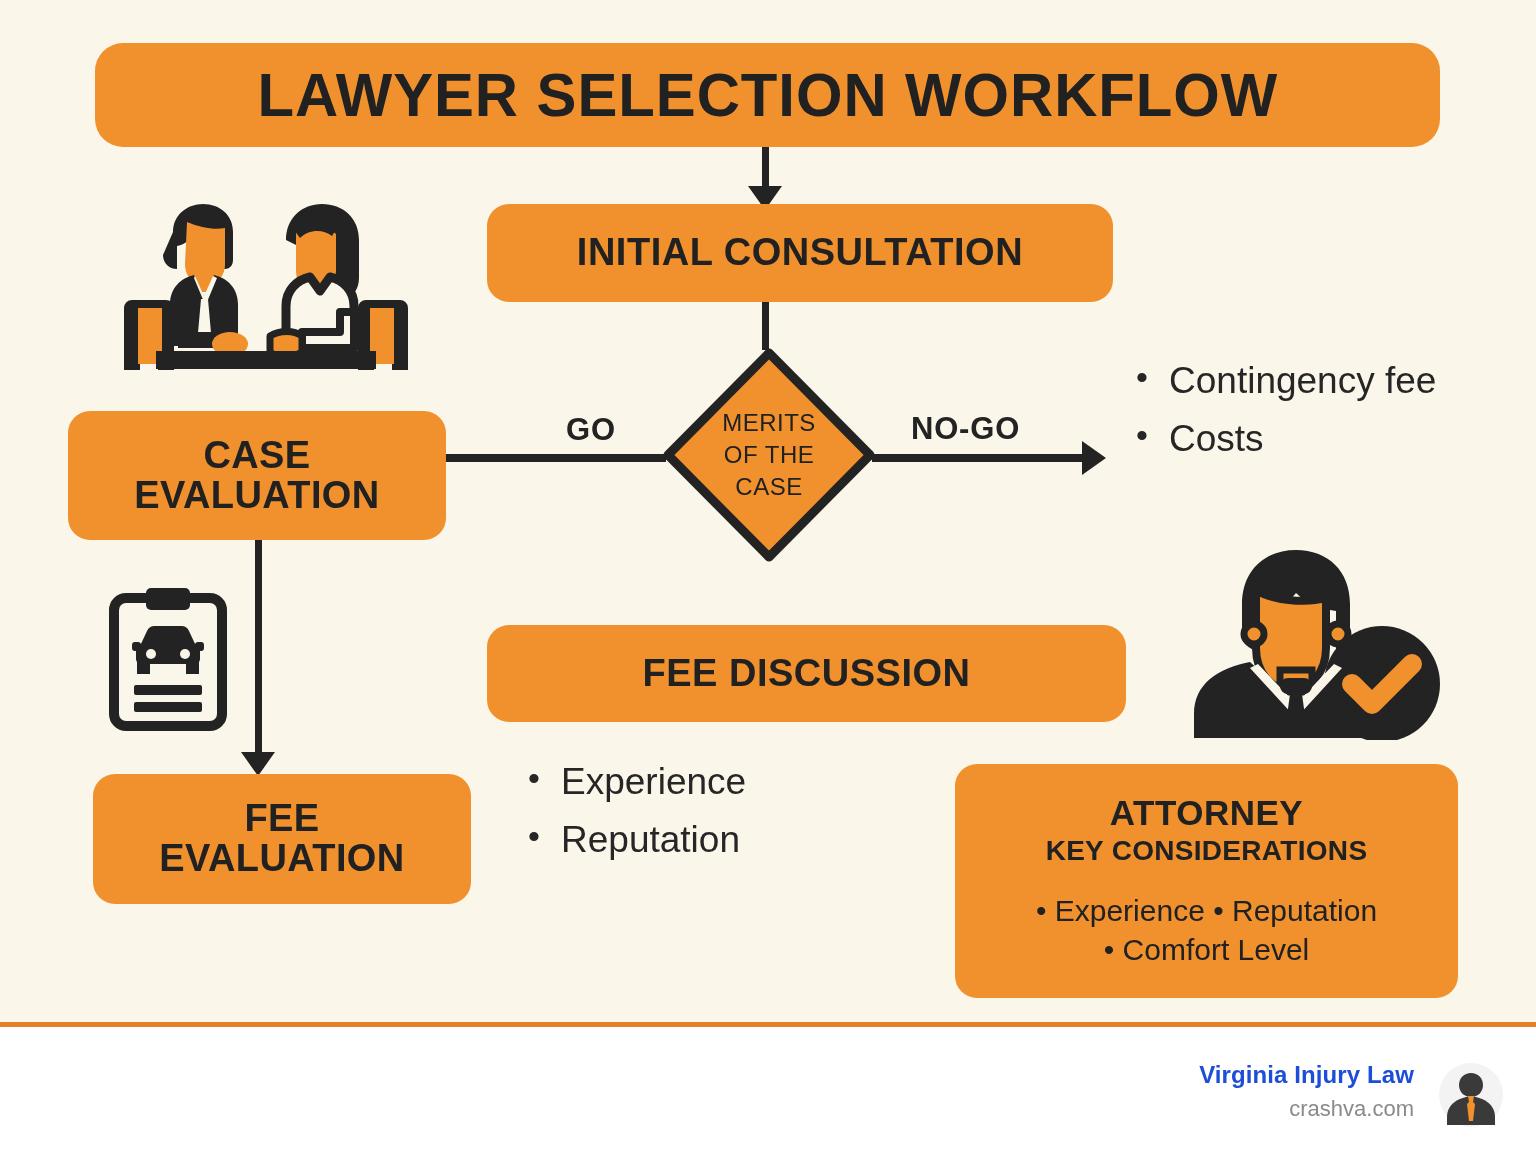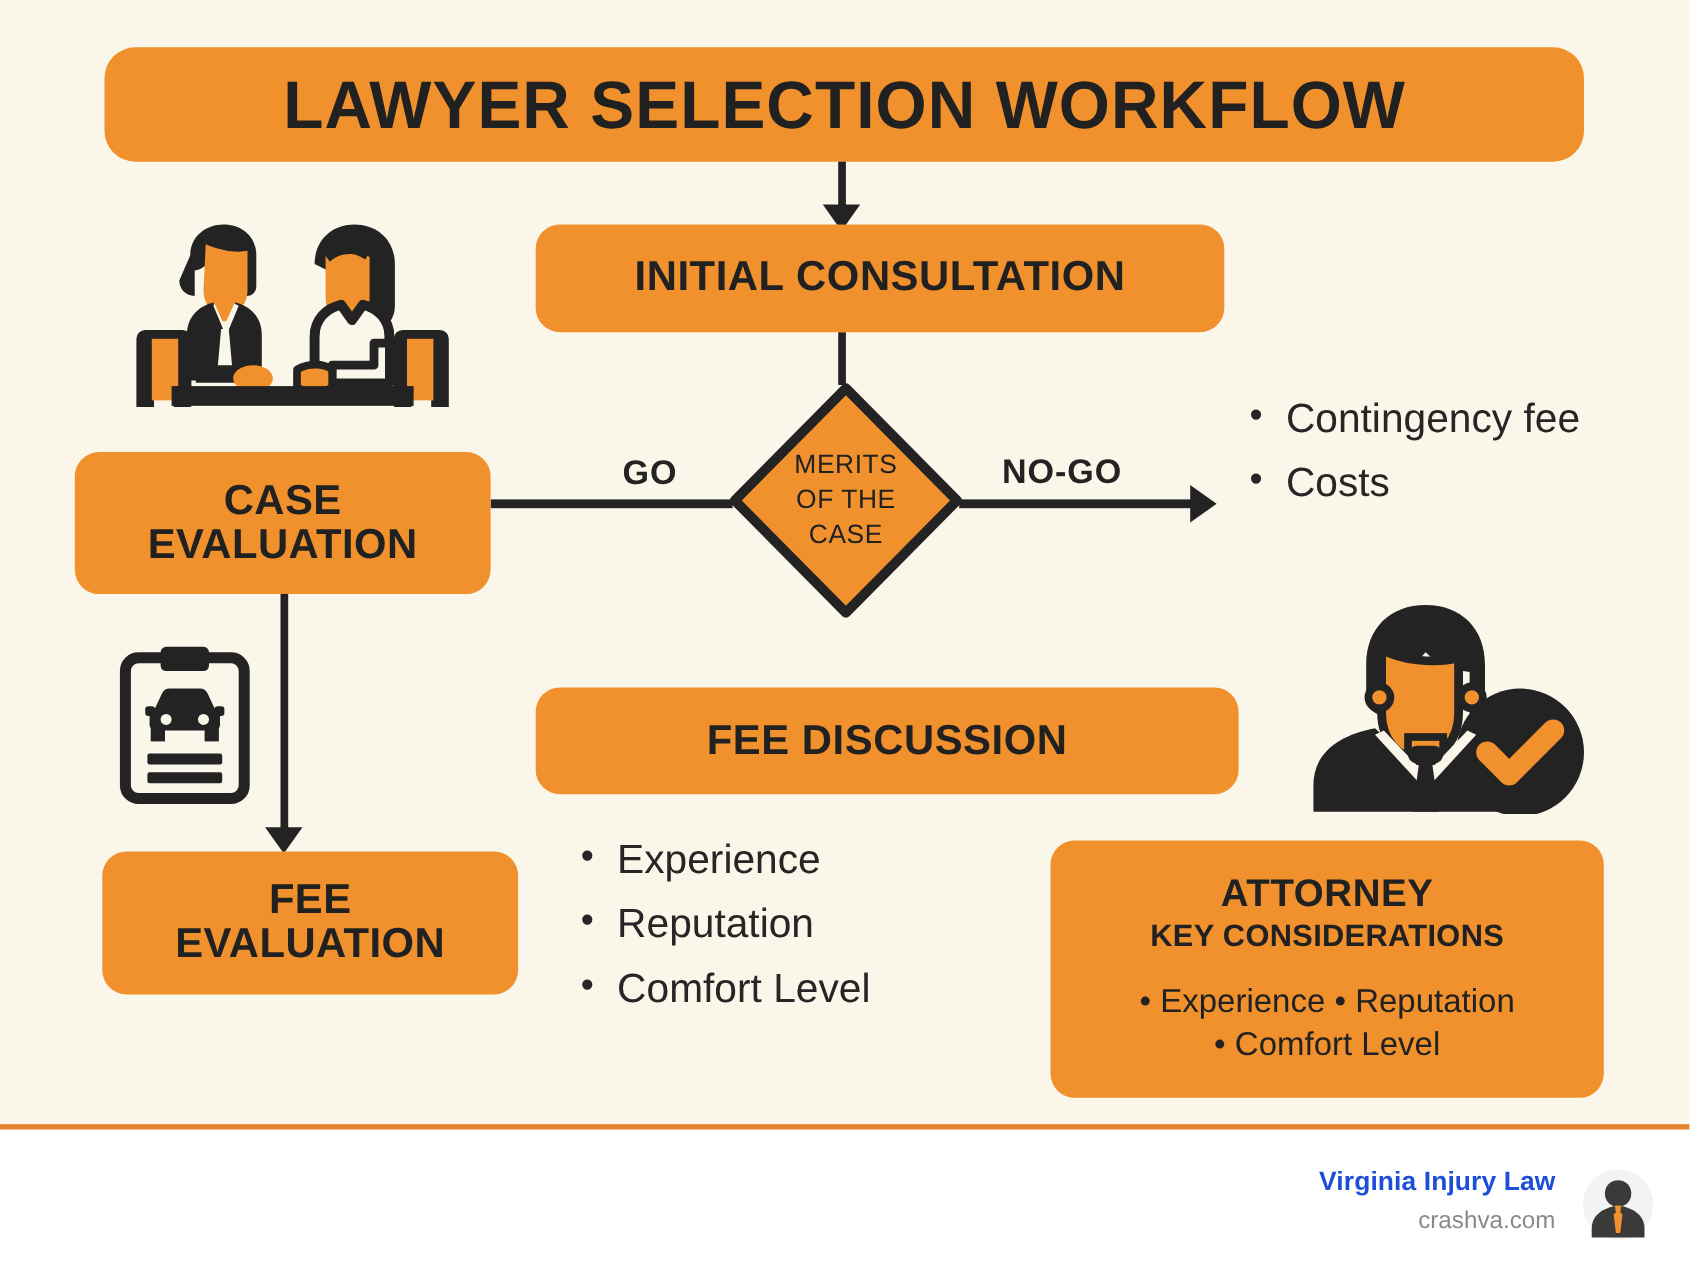--- a/index.html
+++ b/index.html
@@ -368,21 +368,20 @@
       <div class="fee-left-text">EVALUATION</div>
     </div>
 
     <div class="pill fee-mid-box">
       <div class="fee-mid-text">FEE DISCUSSION</div>
     </div>
 
     <ul class="bullet-list criteria-list">
       <li>Experience</li>
       <li>Reputation</li>
-      <li>Comfort Level</li>
     </ul>
 
     <svg class="illus illus-attorney" viewBox="0 0 262 198">
 
       <circle cx="196" cy="142" r="58" fill="#232323"></circle>
 
       <path d="M56 62 c0 -33 22 -54 54 -54 c32 0 54 21 54 54 l0 30 c0 10 -6 16 -14 17 l0 -40 c-16 -2 -30 -8 -40 -18 c-8 10 -22 17 -38 18 l0 40 c-10 -2 -16 -8 -16 -18 z" fill="#232323"></path>
 
       <path d="M70 48 c16 10 48 14 70 8 l0 50 c0 25 -16 42 -35 42 c-19 0 -35 -17 -35 -42 z" fill="#F0912D" stroke="#232323" stroke-width="8"></path>
 

